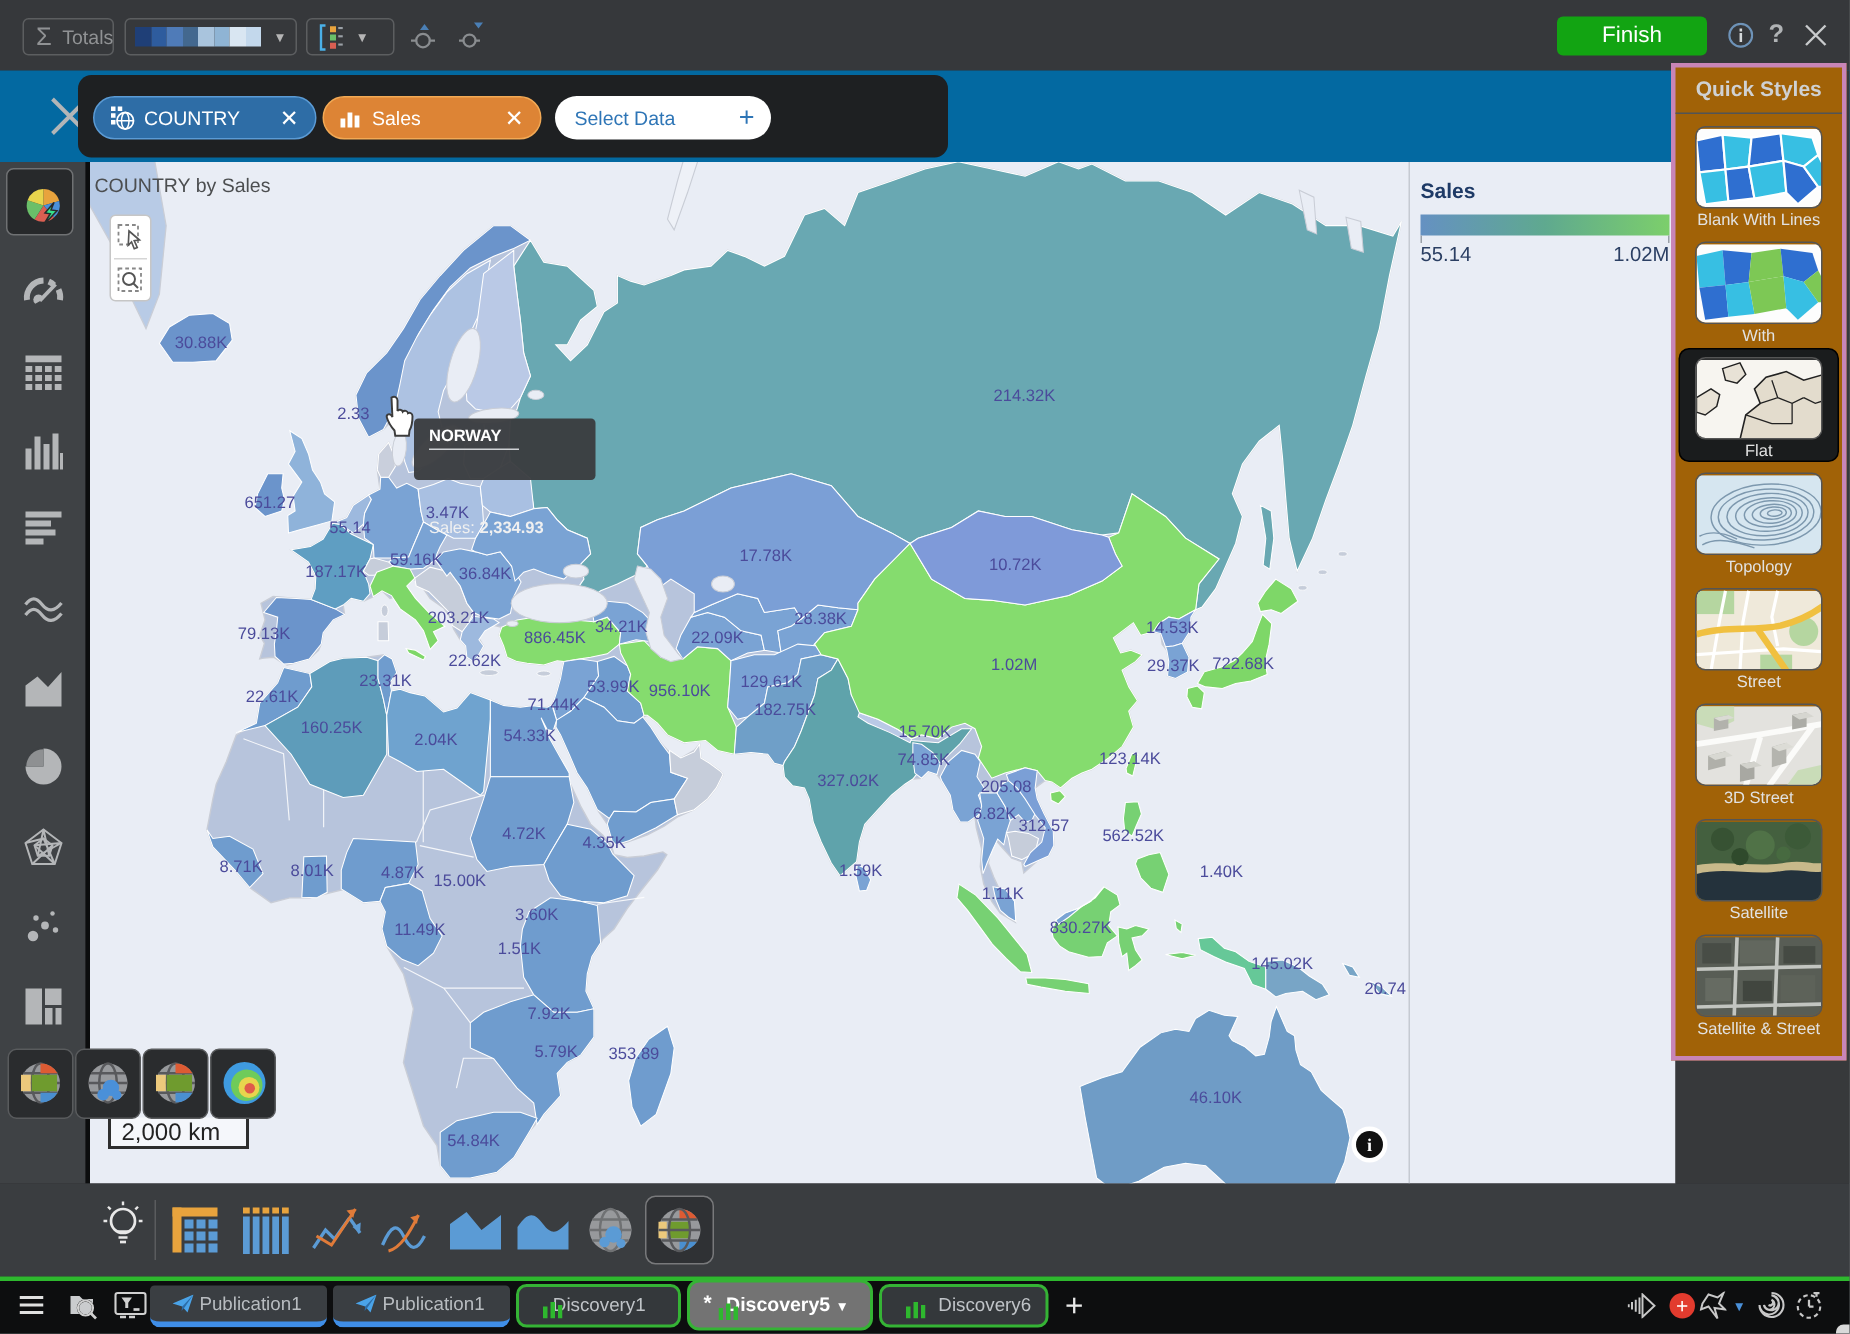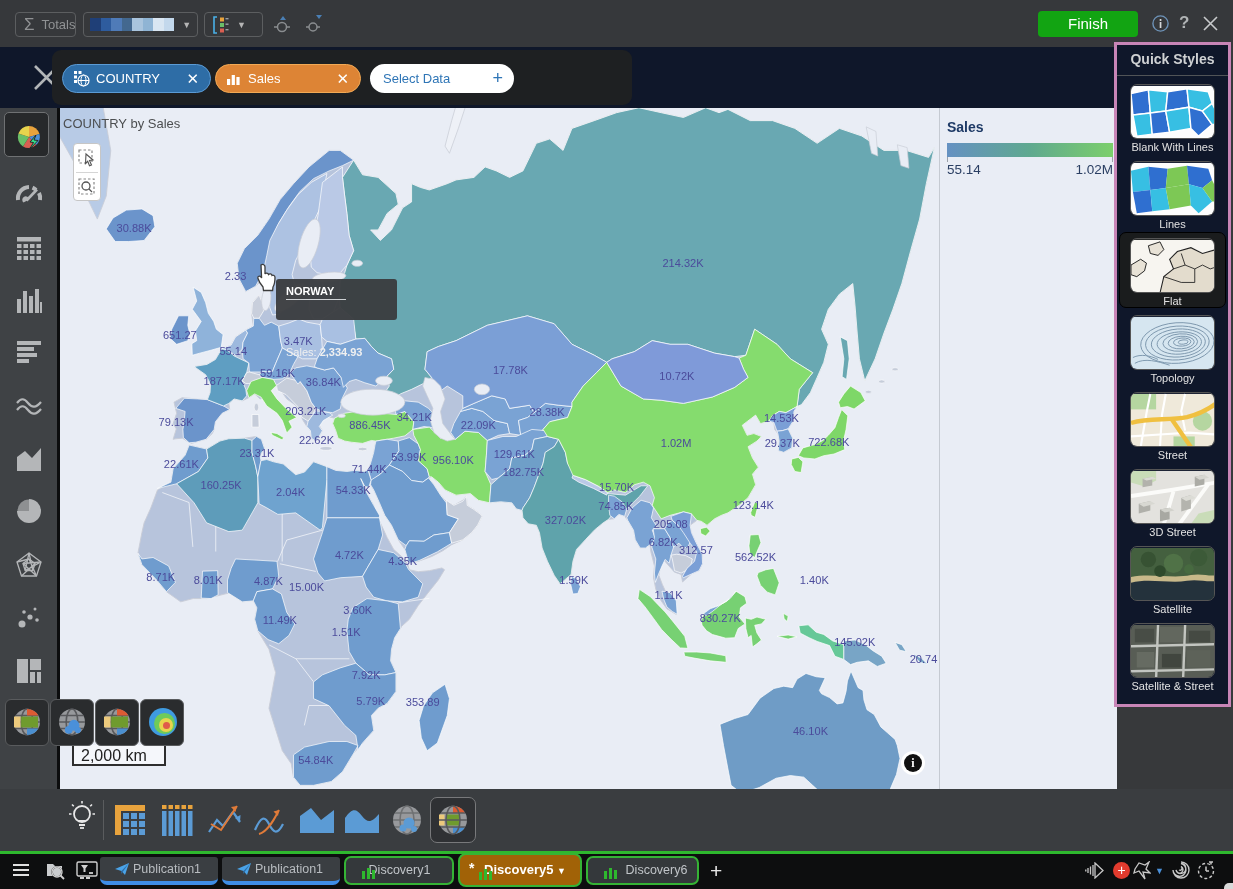--- a/index.html
+++ b/index.html
@@ -1,27 +1,27 @@
 <!DOCTYPE html>
 <html><head><meta charset="utf-8">
 <style>
 *{margin:0;padding:0;box-sizing:border-box;font-family:"Liberation Sans",sans-serif;}
 html,body{width:1233px;height:889px;overflow:hidden;background:#2a2c2e;}
 .abs{position:absolute;}
 #topbar{position:absolute;left:0;top:0;width:1233px;height:47px;background:#36383b;}
-#row2{position:absolute;left:0;top:47px;width:1233px;height:61px;background:#0f172a;}
+#row2{position:absolute;left:0;top:47px;width:1233px;height:61px;background:#0369a1;}
 #chipbox{position:absolute;left:52px;top:3px;width:580px;height:55px;background:#1e2022;border-radius:9px;}
 #sidebar{position:absolute;left:0;top:108px;width:57px;height:681px;background:#3f4245;}
 #sidedivider{position:absolute;left:57px;top:108px;width:3px;height:681px;background:#0c0d0e;}
 #viz{position:absolute;left:60px;top:108px;width:1057px;height:681px;background:#e9edf5;}
 #rightdark{position:absolute;left:1117px;top:47px;width:116px;height:742px;background:#37393b;}
 #toolbar{position:absolute;left:0;top:789px;width:1233px;height:62px;background:#3a3d40;}
 #greenline{position:absolute;left:0;top:851px;width:1233px;height:3px;background:#2eb82e;}
 #tabbar{position:absolute;left:0;top:854px;width:1233px;height:35px;background:#0d0e0f;}
-#qspanel{position:absolute;left:1114px;top:42px;width:117px;height:665px;background:#0f172a;border:3px solid #c885b7;padding-left:23px;}
+#qspanel{position:absolute;left:1114px;top:42px;width:117px;height:665px;background:#a16207;border:3px solid #c885b7;padding-left:23px;}
 .qthumb{position:absolute;left:13px;width:85px;height:55px;border-radius:7px;overflow:hidden;border:1px solid #555;}
 .qlabel{position:absolute;left:0;width:111px;text-align:center;font-size:11px;color:#e2e2e2;}
 .tbbtn{position:absolute;top:12px;height:25px;border:1px solid #5c5e60;border-radius:4px;color:#909294;display:flex;align-items:center;}
 .chip{position:absolute;top:14px;height:29px;border-radius:15px;display:flex;align-items:center;font-size:13px;}
 .chipx{font-size:15px;color:#fff;margin-left:auto;}
 .sideicon{position:absolute;left:15px;width:28px;height:28px;}
 </style></head>
 <body>
 <div id="topbar">
  <div class="tbbtn" style="left:15px;width:61px;padding:0 8px;">
@@ -497,21 +497,21 @@
   </svg>
 <svg style="position:absolute;left:76px;top:860px;" width="22" height="20" viewBox="0 0 22 20" fill="none" stroke="#d0d0d0" stroke-width="1.4">
 <rect x="1" y="2" width="20" height="14" rx="1.5"></rect>
     <path d="M5 5 L12 5 L9.5 8.5 L9.5 12 L7.5 12 L7.5 8.5 Z" fill="#d0d0d0" stroke="none"></path>
     <path d="M13 13 L17 13" stroke-width="1.8"></path>
     <path d="M4 18 L8 18 M10 18 L14 18" stroke-width="1.8"></path>
   </svg>
 <div style="position:absolute;left:100px;top:857px;width:118px;height:28px;background:#3a3e42;border-radius:3px 3px 7px 7px;border-bottom:4px solid #3f8ee8;color:#b8bcc0;font-size:12.5px;text-align:center;line-height:24px;padding-left:16px;box-sizing:border-box;">Publication1</div>
 <div style="position:absolute;left:222px;top:857px;width:118px;height:28px;background:#3a3e42;border-radius:3px 3px 7px 7px;border-bottom:4px solid #3f8ee8;color:#b8bcc0;font-size:12.5px;text-align:center;line-height:24px;padding-left:16px;box-sizing:border-box;">Publication1</div>
 <div style="position:absolute;left:344px;top:856px;width:110px;height:29px;background:#34383b;border:2px solid #35b335;border-radius:7px;color:#c0c4c8;font-size:12.5px;text-align:center;line-height:25px;box-sizing:border-box;padding-left:1px;">Discovery1</div>
-<div style="position:absolute;left:458px;top:853px;width:124px;height:34px;background:#a16207;border:2.5px solid #35b335;border-radius:8px;color:#fff;font-size:13px;font-weight:bold;text-align:center;line-height:29px;box-sizing:border-box;padding-left:10px;">Discovery5 <span style="font-size:9px;">▼</span></div>
+<div style="position:absolute;left:458px;top:853px;width:124px;height:34px;background:#737373;border:2.5px solid #35b335;border-radius:8px;color:#fff;font-size:13px;font-weight:bold;text-align:center;line-height:29px;box-sizing:border-box;padding-left:10px;">Discovery5 <span style="font-size:9px;">▼</span></div>
 <div style="position:absolute;left:469px;top:860px;color:#fff;font-size:14px;font-weight:bold;">*</div>
 <div style="position:absolute;left:586px;top:856px;width:113px;height:29px;background:#34383b;border:2px solid #35b335;border-radius:7px;color:#c0c4c8;font-size:12.5px;text-align:center;line-height:25px;box-sizing:border-box;padding-left:28px;">Discovery6</div>
 <div style="position:absolute;left:710px;top:859px;color:#e8e8e8;font-size:21px;font-weight:300;">+</div>
 <svg style="position:absolute;left:115px;top:863px;" width="15" height="13" viewBox="0 0 15 13">
     <path d="M0 6 L14 0 L10 12 L6.5 8 Z" fill="#4aa3e8"></path>
     <path d="M14 0 L6.5 8 L6 11 L8 8.6" fill="#2c6da8"></path>
   </svg>
 <svg style="position:absolute;left:237px;top:863px;" width="15" height="13" viewBox="0 0 15 13">
     <path d="M0 6 L14 0 L10 12 L6.5 8 Z" fill="#4aa3e8"></path>
     <path d="M14 0 L6.5 8 L6 11 L8 8.6" fill="#2c6da8"></path>
@@ -573,21 +573,21 @@
         <polygon points="0,8 18,4 20,28 2,30" fill="#37bfe3"></polygon>
         <polygon points="18,4 38,6 36,26 20,28" fill="#2f6fd0"></polygon>
         <polygon points="38,6 58,3 60,22 36,26" fill="#7dc855"></polygon>
         <polygon points="58,3 80,6 84,18 74,26 60,22" fill="#2f6fd0"></polygon>
         <polygon points="2,30 20,28 22,50 6,52" fill="#2f6fd0"></polygon>
         <polygon points="20,28 36,26 40,48 22,50" fill="#37bfe3"></polygon>
         <polygon points="36,26 60,22 62,44 40,48" fill="#7dc855"></polygon>
         <polygon points="60,22 74,26 84,40 70,52 62,44" fill="#37bfe3"></polygon>
         <polygon points="74,26 84,18 88,26 88,40 84,40" fill="#7dc855"></polygon>
       </svg></div>
-    <div class="qlabel" style="top:173px;">Lines</div>
+    <div class="qlabel" style="top:173px;">With</div>
     <div style="position:absolute;left:2px;top:187px;width:107px;height:76px;background:#1a1c1d;border:1px solid #000;border-radius:7px;"></div>
     <div class="qthumb" style="top:193px;"><svg width="85" height="55" viewBox="0 0 88 55">
         <rect width="88" height="55" fill="#f7f5f0"></rect>
         <path d="M0,26 L10,20 L16,24 L14,32 L6,38 L0,36 Z" fill="#e8e2d6" stroke="#222" stroke-width="1"></path>
         <path d="M18,6 L30,2 L34,10 L28,16 L20,14 Z" fill="#e8e2d6" stroke="#222" stroke-width="1"></path>
         <path d="M30,55 L34,38 L44,30 L40,20 L48,12 L62,8 L74,14 L88,10 L88,55 Z" fill="#e3dccd" stroke="#222" stroke-width="1.1"></path>
         <path d="M44,30 L56,26 L66,30 L74,26 M56,26 L52,14 M66,30 L66,44 M52,44 L66,44 M34,38 L52,44" fill="none" stroke="#222" stroke-width="0.9"></path>
         <path d="M74,26 L82,30 L88,28" fill="none" stroke="#222" stroke-width="0.9"></path>
       </svg></div>
     <div class="qlabel" style="top:250px;">Flat</div>

